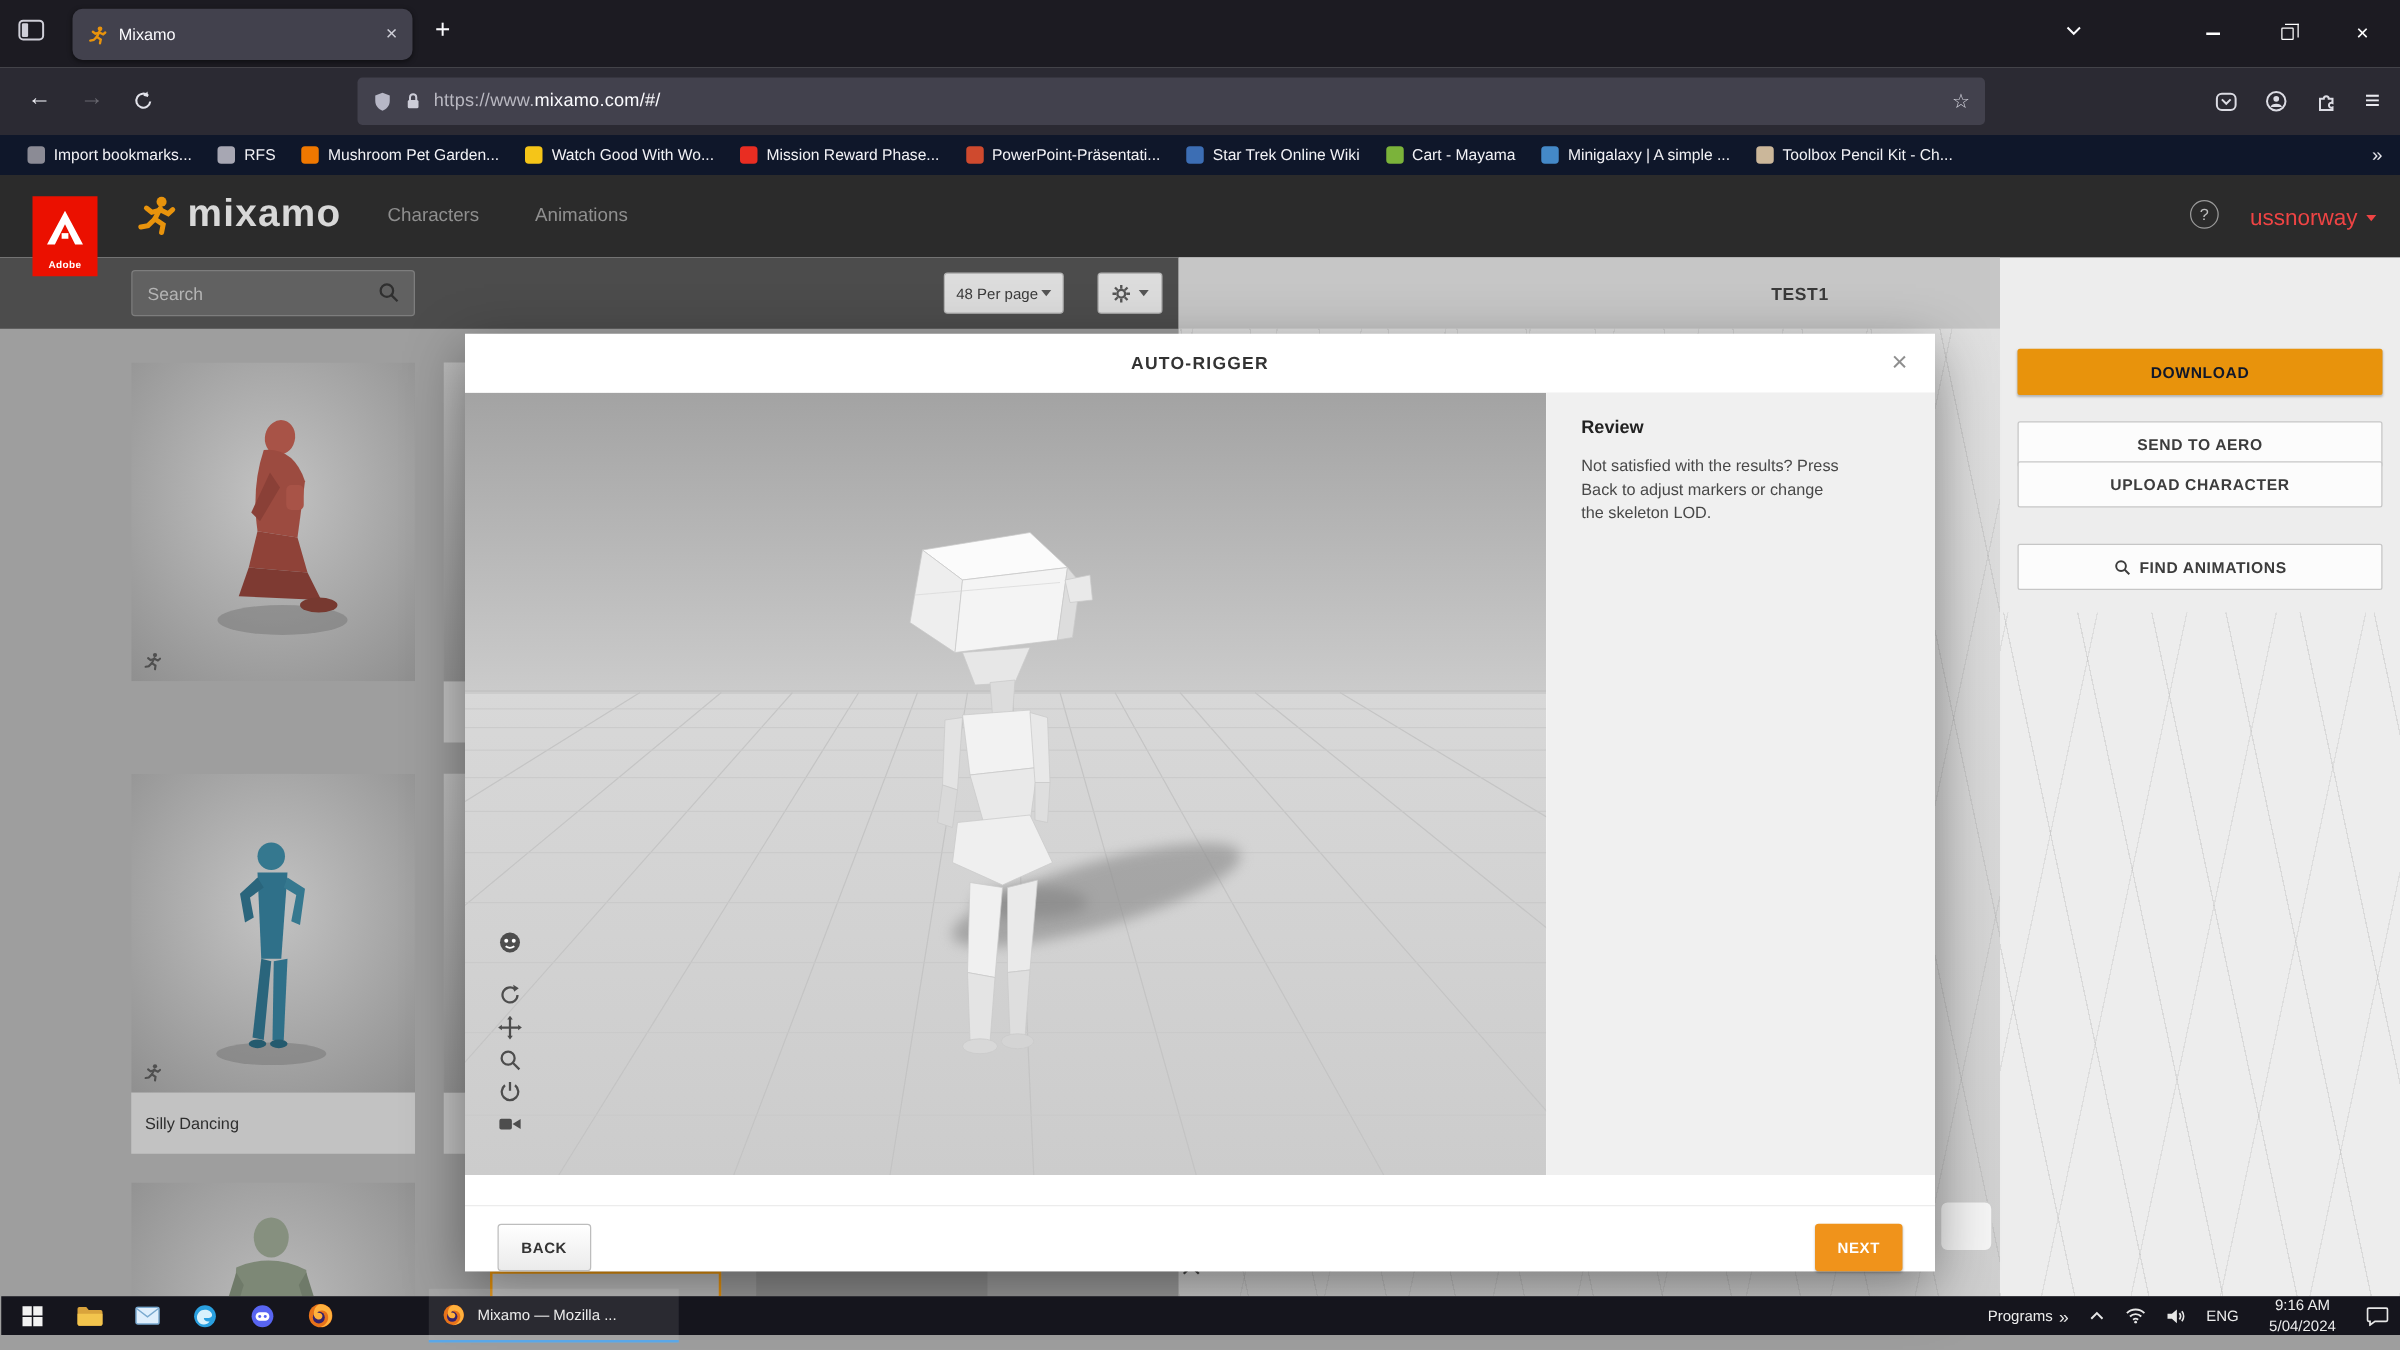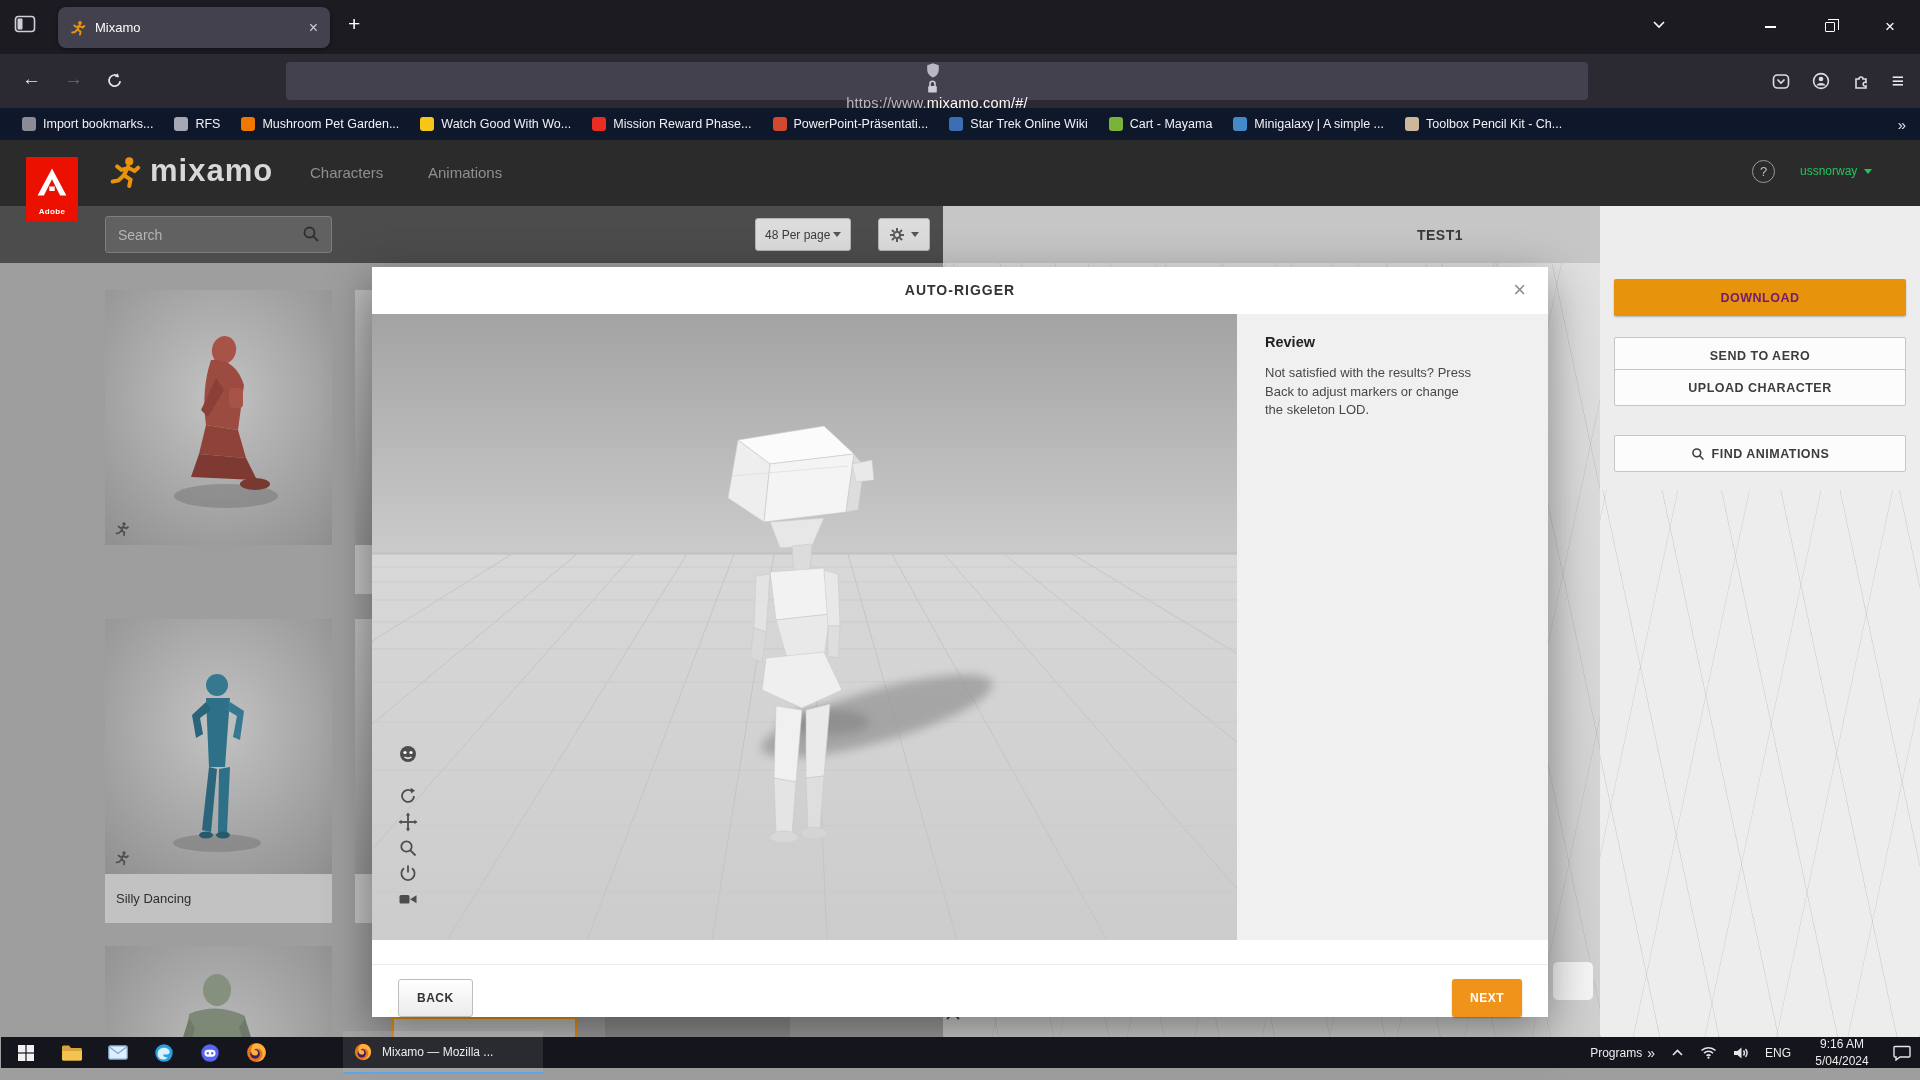--- a/index.html
+++ b/index.html
@@ -22,21 +22,21 @@
   .minbar { width:11px; height:1.5px; background:#fff; display:block; }
   .resbox { position:relative; width:10px; height:10px; border:1.3px solid #fff; border-radius:1px; }
   .resbox::before { content:""; position:absolute; left:2px; top:-4.5px; width:10px; height:10px; border:1.3px solid #fff; border-left:none; border-bottom:none; }
 
   
   .navbar { position:absolute; left:0; top:54px; width:1920px; height:54px; background:#2b2a33; }
   .nav-arrow { position:absolute; top:14px; font-size:19px; color:#eaeaf0; }
   .na-back { left:22px; } .na-fwd { left:64px; color:#68676f; }
   .na-reload { position:absolute; left:106px; top:18px; }
   .urlbar { position:absolute; left:286px; top:8px; width:1302px; height:38px; background:#42414d; border-radius:4px;
-            display:flex; align-items:center; padding:0 12px;flex-direction:column; }
+            display:flex; align-items:center; padding:0 12px; }
   .urlbar .icon { margin-right:9px; }
   .url-text { font-size:14.5px; color:#fbfbfe; letter-spacing:.2px; }
   .url-text .dim { color:#b9b8c1; }
   .url-star { margin-left:auto; color:#d5d5de; font-size:16px; }
   .nav-right { position:absolute; right:16px; top:0; height:54px; display:flex; align-items:center; gap:22px; }
   .hamburger { color:#eaeaf0; font-size:21px; }
 
   
   .bookmarksbar { position:absolute; left:0; top:108px; width:1920px; height:32px; background:#0f172a;
                   display:flex; align-items:center; padding:0 36px 0 14px; gap:5px; }
@@ -49,21 +49,21 @@
   .adobe-logo { position:absolute; left:26px; top:17px; width:52px; height:64px; background:#eb1000; z-index:12;
                 display:flex; flex-direction:column; align-items:center; justify-content:flex-end; padding-bottom:5px; }
   .adobe-logo svg { position:absolute; top:9px; left:8px; }
   .adobe-word { color:#fff; font-size:8px; font-weight:bold; letter-spacing:.3px; }
   .brand-ic { position:absolute; left:108px; top:15px; }
   .brand { position:absolute; left:150px; top:13px; font-size:31px; font-weight:bold; color:#d8d8d8; letter-spacing:1px; }
   .nav-link { position:absolute; top:24px; font-size:15px; color:#8f8f8f; }
   .nl-characters { left:310px; } .nl-animations { left:428px; }
   .help-circle { position:absolute; left:1752px; top:20px; width:23px; height:23px; border:1.5px solid #9a9a9a; border-radius:50%;
                  color:#bdbdbd; font-size:13px; display:flex; align-items:center; justify-content:center; }
-  .userbox { position:absolute; left:1800px; top:24px; display:flex; align-items:center; gap:7px; color:#22c55e; font-size:12px; }
+  .userbox { position:absolute; left:1800px; top:24px; display:flex; align-items:center; gap:7px; color:#ef4444; font-size:18px; }
   .tri-down { width:0; height:0; border-left:4.5px solid transparent; border-right:4.5px solid transparent; border-top:5.5px solid currentColor; display:inline-block; }
 
   
   .left-panel { position:absolute; left:0; top:206px; width:943px; height:831px; background:#9e9e9e; overflow:hidden; }
   .search-row { position:relative; height:57px; background:#4c4c4c; }
   .search-input { position:absolute; left:105px; top:10px; width:227px; height:37px; background:#616161; border:1px solid #7d7d7d;
                   border-radius:3px; color:#e8e8e8; font-size:14px; padding:0 34px 0 12px; outline:none; font-family:"Liberation Sans",sans-serif; }
   .search-input::placeholder { color:#b4b4b4; }
   .search-ic { position:absolute; left:302px; top:19px; }
   .perpage { position:absolute; left:755px; top:12px; width:96px; height:33px; background:#dcdcdc; border:1px solid #b2b2b2; border-radius:3px;
@@ -97,21 +97,21 @@
   .chev-up { position:absolute; left:2px; top:748px; }
 
   
   .sidebar { position:absolute; left:1600px; top:206px; width:320px; height:831px; background:#ededed; }
   .sidebar::after { content:""; position:absolute; left:0; right:0; top:284px; bottom:0; pointer-events:none;
      background:
        repeating-linear-gradient(78deg, rgba(160,160,160,.25) 0 1px, transparent 1px 58px),
        repeating-linear-gradient(-78deg, rgba(160,160,160,.2) 0 1px, transparent 1px 70px); }
   .sbtn { position:absolute; left:14px; width:292px; height:37px; border-radius:2px; font-size:12.5px; font-weight:bold;
           letter-spacing:.5px; display:flex; align-items:center; justify-content:center; gap:7px; }
-  .sb-download { top:73px; background:#e8930c; color:#701a75; box-shadow:0 1px 2px rgba(0,0,0,.25); }
+  .sb-download { top:73px; background:#e8930c; color:#0f172a; box-shadow:0 1px 2px rgba(0,0,0,.25); }
   .sb-white { background:#fcfcfc; border:1px solid #c6c6c6; color:#3c3c3c; }
   .sb-aero { top:131px; } .sb-upload { top:163px; } .sb-find { top:229px; }
 
   
   .modal { position:absolute; left:372px; top:267px; width:1176px; height:750px; background:#fff; z-index:50;
            box-shadow:0 14px 44px rgba(0,0,0,.42); display:flex; flex-direction:column; }
   .modal-header { position:relative; height:58px; display:flex; align-items:center; justify-content:center; }
   .m-title { font-size:14px; font-weight:bold; color:#333; letter-spacing:1px; }
   .m-close { position:absolute; right:22px; top:50%; transform:translateY(-50%); color:#8f8f8f; font-size:22px; }
   .modal-body { flex:1; display:flex; }

